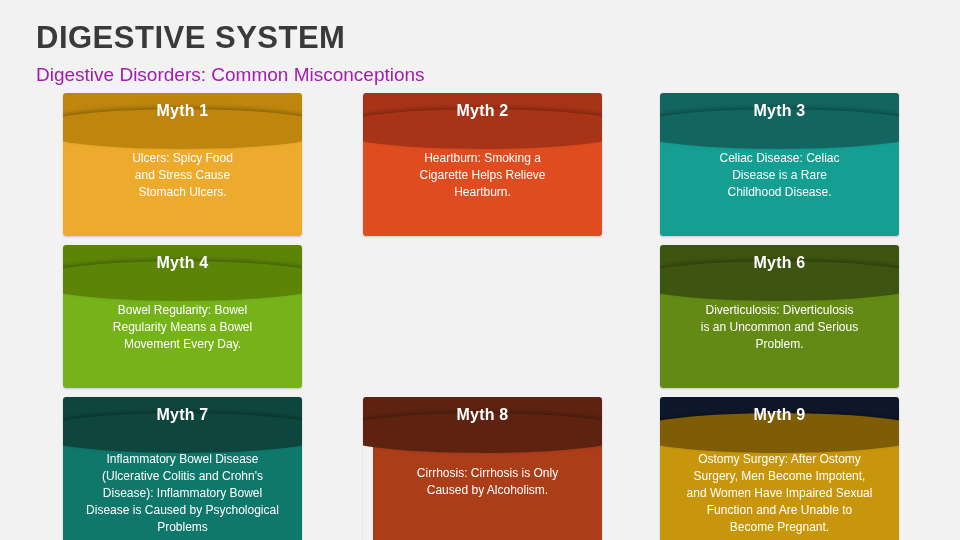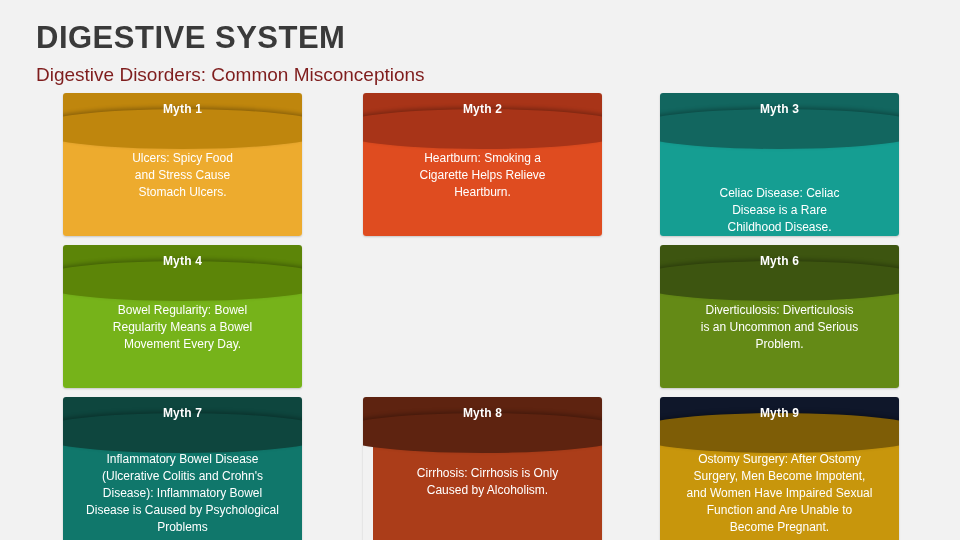--- a/index.html
+++ b/index.html
@@ -35,21 +35,21 @@
     font-weight: bold;
     color: #3a3a3a;
     letter-spacing: 0.5px;
     line-height: 40px;
     margin: 0;
     white-space: nowrap;
   }
   #subtitle {
     font-size: 19px;
     font-weight: normal;
-    color: #7f1d1d;
+    color: #a21caf;
     line-height: 26px;
     margin: 4px 0 0 0;
     white-space: nowrap;
   }
 
   
   #card-grid {
     position: absolute;
     left: 63px;
     top: 89px;
@@ -76,21 +76,21 @@
   .card-header {
     position: relative;
     height: 36px;
     z-index: 2;
   }
   .card-header .header-label {
     position: absolute;
     left: 0; right: 0;
     top: 9px;
     text-align: center;
-    font-size: 12px;
+    font-size: 16px;
     font-weight: bold;
     color: #ffffff;
     letter-spacing: 0.2px;
   }
   
   .card-header .curve {
     position: absolute;
     left: -14%;
     bottom: -20px;
     width: 128%;
@@ -156,21 +156,21 @@
 Cigarette Helps Relieve
 Heartburn.</div>
       </div>
     </div>
 
     <div class="card row0 col2">
       <div class="card-header" style="background: rgb(18, 102, 95);">
         <div class="curve" style="background: rgb(18, 102, 95);"></div>
         <div class="header-label">Myth 3</div>
       </div>
-      <div class="card-body" style="background: rgb(21, 158, 146); align-items: flex-end;">
+      <div class="card-body" style="background: rgb(21, 158, 146);">
         <div class="body-text">Celiac Disease: Celiac
 Disease is a Rare
 Childhood Disease.</div>
       </div>
     </div>
 
     <div class="card row1 col0">
       <div class="card-header" style="background: rgb(92, 133, 8);">
         <div class="curve" style="background: rgb(92, 133, 8);"></div>
         <div class="header-label">Myth 4</div>

